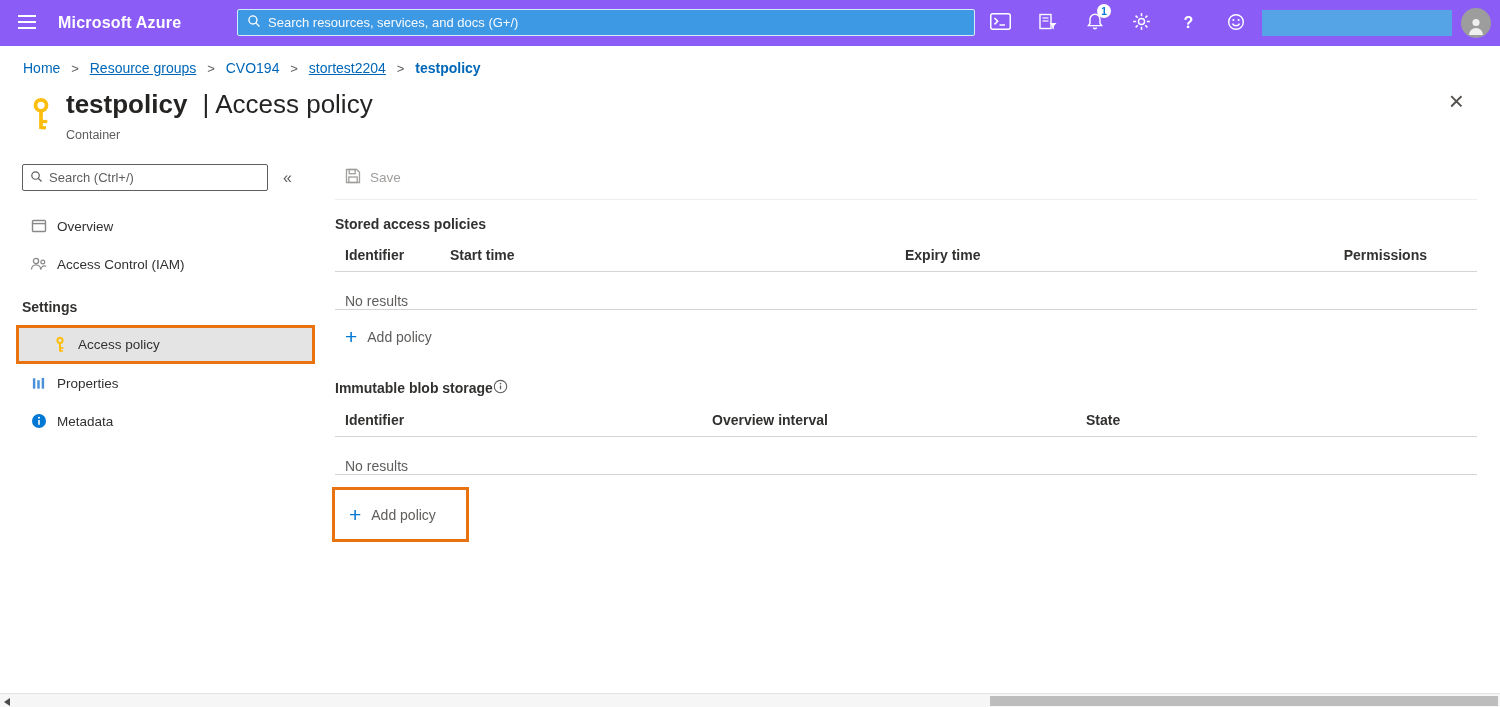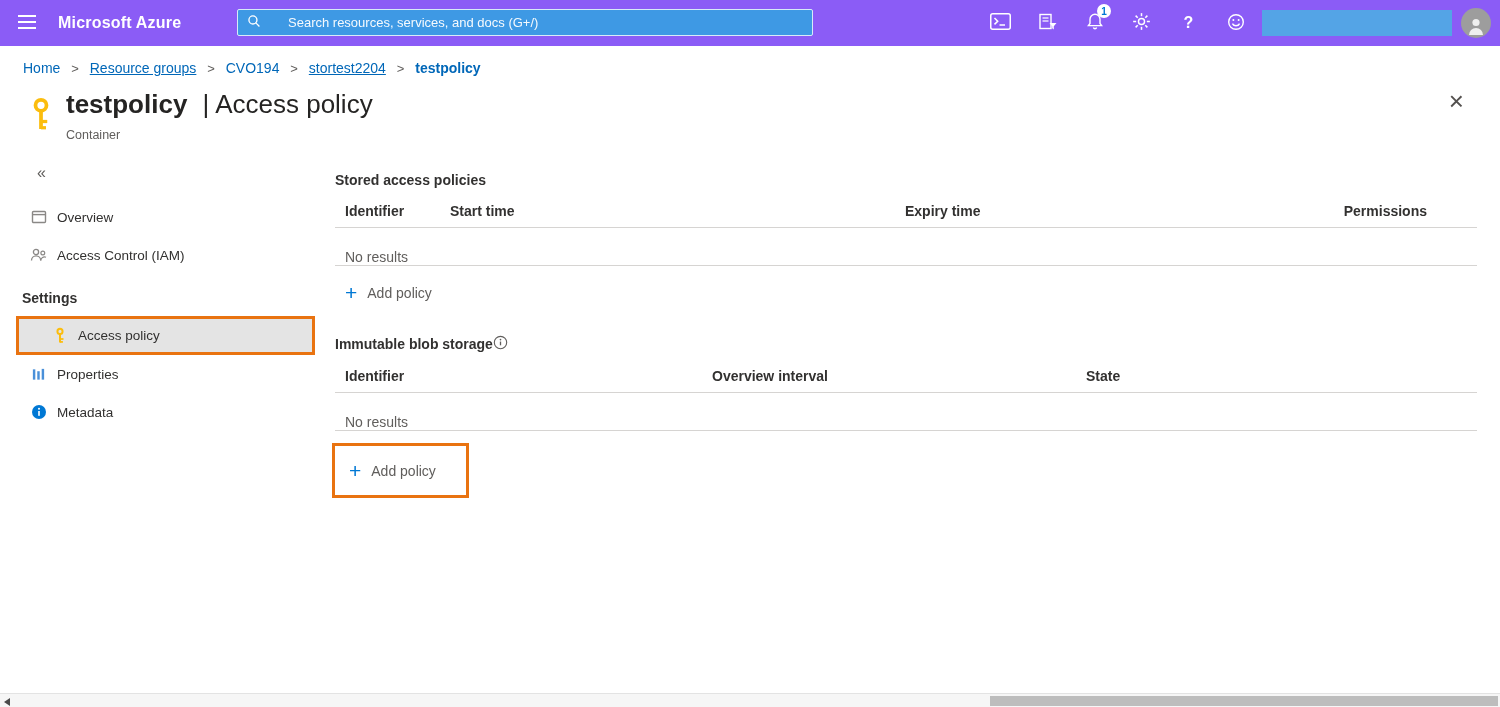--- a/index.html
+++ b/index.html
@@ -8,22 +8,22 @@
     font-family:"Liberation Sans","DejaVu Sans",sans-serif;
     font-size:14px; color:#323130; background:#fff;
     position:relative; overflow:hidden;
   }
   a { text-decoration:none; }
 
   
   .topbar { height:46px; background:#8b5cf6; display:flex; align-items:center; position:relative; color:#fff; }
   .hamburger-btn { width:54px; height:46px; display:flex; align-items:center; justify-content:center; cursor:pointer; }
   .brand { font-size:16px; font-weight:700; letter-spacing:.2px; white-space:nowrap; margin-left:4px; }
-  .topsearch { position:absolute; left:237px; top:9px; width:576px; height:27px; background:#3e99e4;
-    border:1px solid #d7eaf9; border-radius:2px; display:flex; align-items:center; padding:0 9px;gap:20px; }
+  .topsearch { position:absolute; left:237px; top:9px; width:738px; height:27px; background:#3e99e4;
+    border:1px solid #d7eaf9; border-radius:2px; display:flex; align-items:center; padding:0 9px; }
   .topsearch input { background:transparent; border:none; outline:none; color:#fff; font-size:13px;
     width:100%; margin-left:7px; font-family:inherit; }
   .topsearch input::placeholder { color:#fff; opacity:.95; }
   .topbar-right { position:absolute; right:0; top:0; height:46px; display:flex; align-items:center; }
   .tb-icon { width:47px; height:46px; display:flex; align-items:center; justify-content:center; position:relative; cursor:pointer; }
   .help-glyph { font-size:16px; font-weight:700; color:#fff; }
   .badge { position:absolute; top:4px; right:7px; min-width:14px; height:14px; border-radius:7px;
     background:#fff; color:#0078d4; font-size:10px; font-weight:700;
     display:flex; align-items:center; justify-content:center; padding:0 3px; }
   .account-box { width:190px; height:26px; background:#54a4e6; margin:0 3px; cursor:pointer; }
@@ -217,20 +217,29 @@
     </div>
     <div class="subtitle">Container</div>
   </div>
   <span class="close-btn">×</span>
 </div>
 
 <div class="content">
 
   <aside class="sidebar">
     <div class="sb-search-row">
+      <div class="sb-search">
+        <span>
+          <svg width="13" height="13" viewBox="0 0 16 16">
+              <circle cx="6.8" cy="6.8" r="4.6" fill="none" stroke="#605e5c" stroke-width="1.5"></circle>
+              <line x1="10.4" y1="10.4" x2="14.2" y2="14.2" stroke="#605e5c" stroke-width="1.5"></line>
+            </svg>
+        </span>
+        <input type="text" placeholder="Search (Ctrl+/)" style="">
+      </div>
       <span class="collapse">«</span>
     </div>
 
     <nav class="sb-nav">
       <div class="sb-item">
         <span class="ic">
           <svg width="16" height="16" viewBox="0 0 16 16">
               <rect x="1.5" y="2.5" width="13" height="11" rx="1" fill="none" stroke="#8a8886" stroke-width="1.4"></rect>
               <line x1="1.5" y1="5.6" x2="14.5" y2="5.6" stroke="#8a8886" stroke-width="1.4"></line>
             </svg>
@@ -279,20 +288,32 @@
               <rect x="7.2" y="7" width="1.6" height="4.8" fill="#fff"></rect>
               <circle cx="8" cy="4.7" r="1" fill="#fff"></circle>
             </svg>
         </span>
         <span>Metadata</span>
       </div>
     </nav>
   </aside>
 
   <main class="main">
+    <div class="toolbar">
+      <div class="save-btn">
+        <span>
+          <svg width="16" height="16" viewBox="0 0 16 16">
+              <path d="M1.5 1.5h10.2l2.8 2.8v10.2H1.5z" fill="none" stroke="#a19f9d" stroke-width="1.3"></path>
+              <rect x="4.2" y="1.5" width="6" height="4.2" fill="none" stroke="#a19f9d" stroke-width="1.3"></rect>
+              <rect x="3.8" y="9" width="8.4" height="5.5" fill="none" stroke="#a19f9d" stroke-width="1.3"></rect>
+            </svg>
+        </span>
+        <span>Save</span>
+      </div>
+    </div>
 
     <div class="section-title">Stored access policies</div>
 
     <div class="trow thead t1">
       <div class="c c0">Identifier</div>
       <div class="c c1">Start time</div>
       <div class="c c2">Expiry time</div>
       <div class="c c3">Permissions</div>
     </div>
     <div class="trow tempty">

